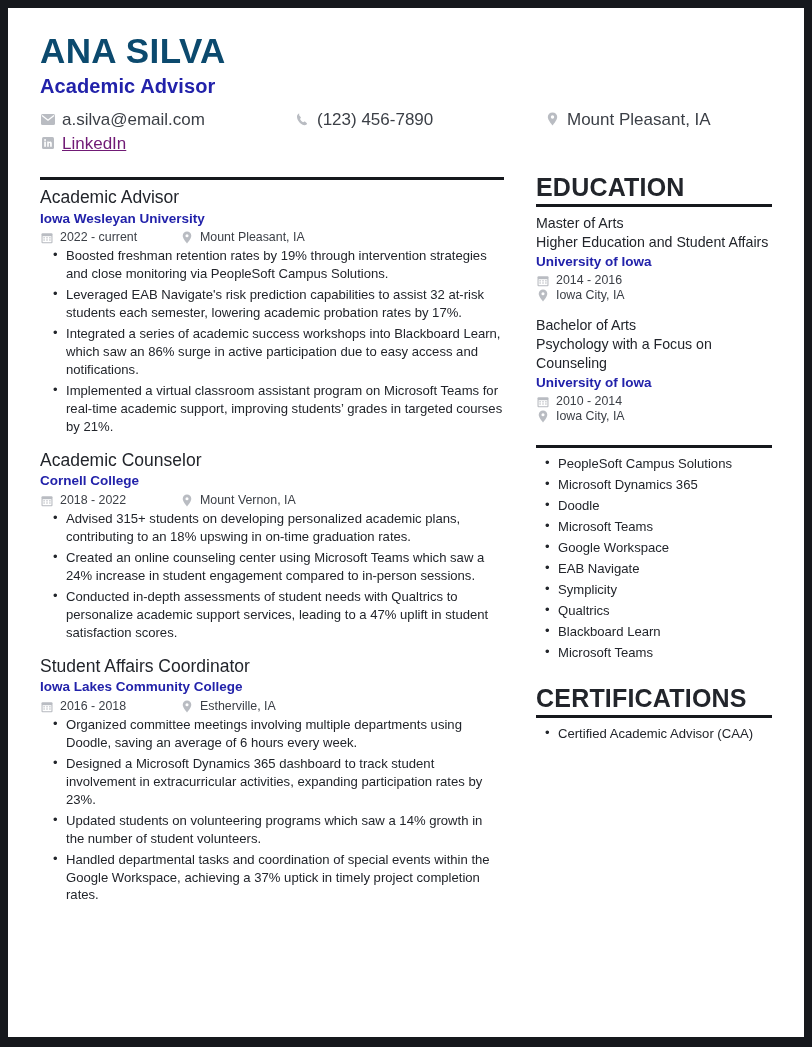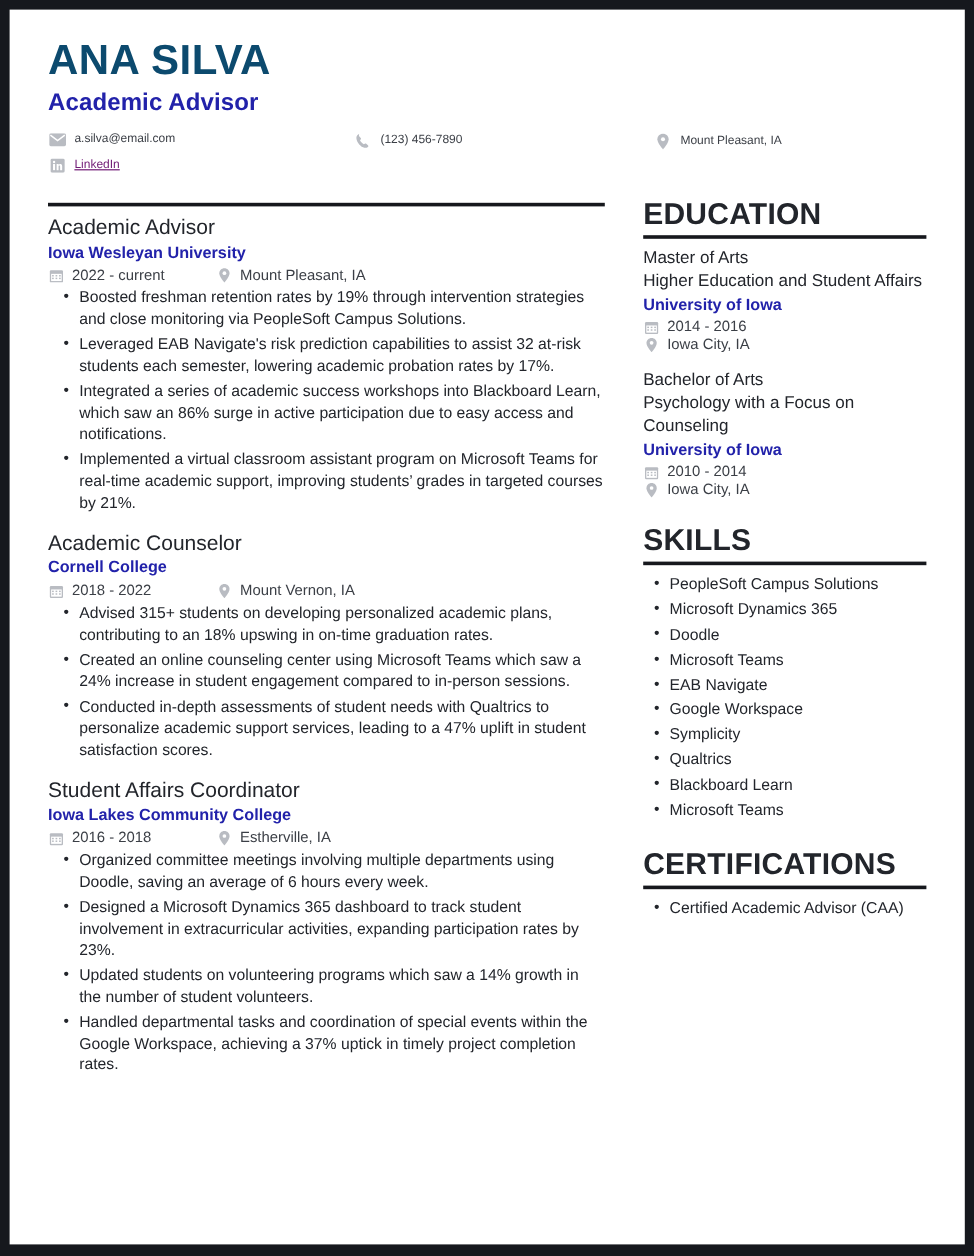--- a/index.html
+++ b/index.html
@@ -49,21 +49,21 @@
     margin: 0 0 13px 0;
   }
   .contact-row {
     display: flex;
     align-items: flex-start;
     margin-bottom: 7px;
   }
   .contact-item {
     display: flex;
     align-items: center;
-    font-size: 10px;
+    font-size: 17px;
     color: #3b3f46;
     line-height: 1;
   }
   .c-email { width: 255px; }
   .c-phone { width: 250px; }
   .c-loc   { flex: 1; }
   .contact-item .ico {
     display: inline-flex;
     align-items: center;
     justify-content: center;
@@ -450,29 +450,28 @@
                       <circle cx="5.5" cy="5.0" r="1.7" fill="#ffffff"></circle>
                     </svg>
               </span>
               <span>Iowa City, IA</span>
             </div>
           </div>
         </div>
       </div>
 
       <div class="section space-before">
-        <div class="section-title">SKILLS</div>
         <div class="section-rule"></div>
         <ul class="simple-list">
           <li>PeopleSoft Campus Solutions</li>
           <li>Microsoft Dynamics 365</li>
           <li>Doodle</li>
           <li>Microsoft Teams</li>
+          <li>Google Workspace</li>
           <li>EAB Navigate</li>
-          <li>Google Workspace</li>
           <li>Symplicity</li>
           <li>Qualtrics</li>
           <li>Blackboard Learn</li>
           <li>Microsoft Teams</li>
         </ul>
       </div>
 
       <div class="section space-before">
         <div class="section-title">CERTIFICATIONS</div>
         <div class="section-rule"></div>

